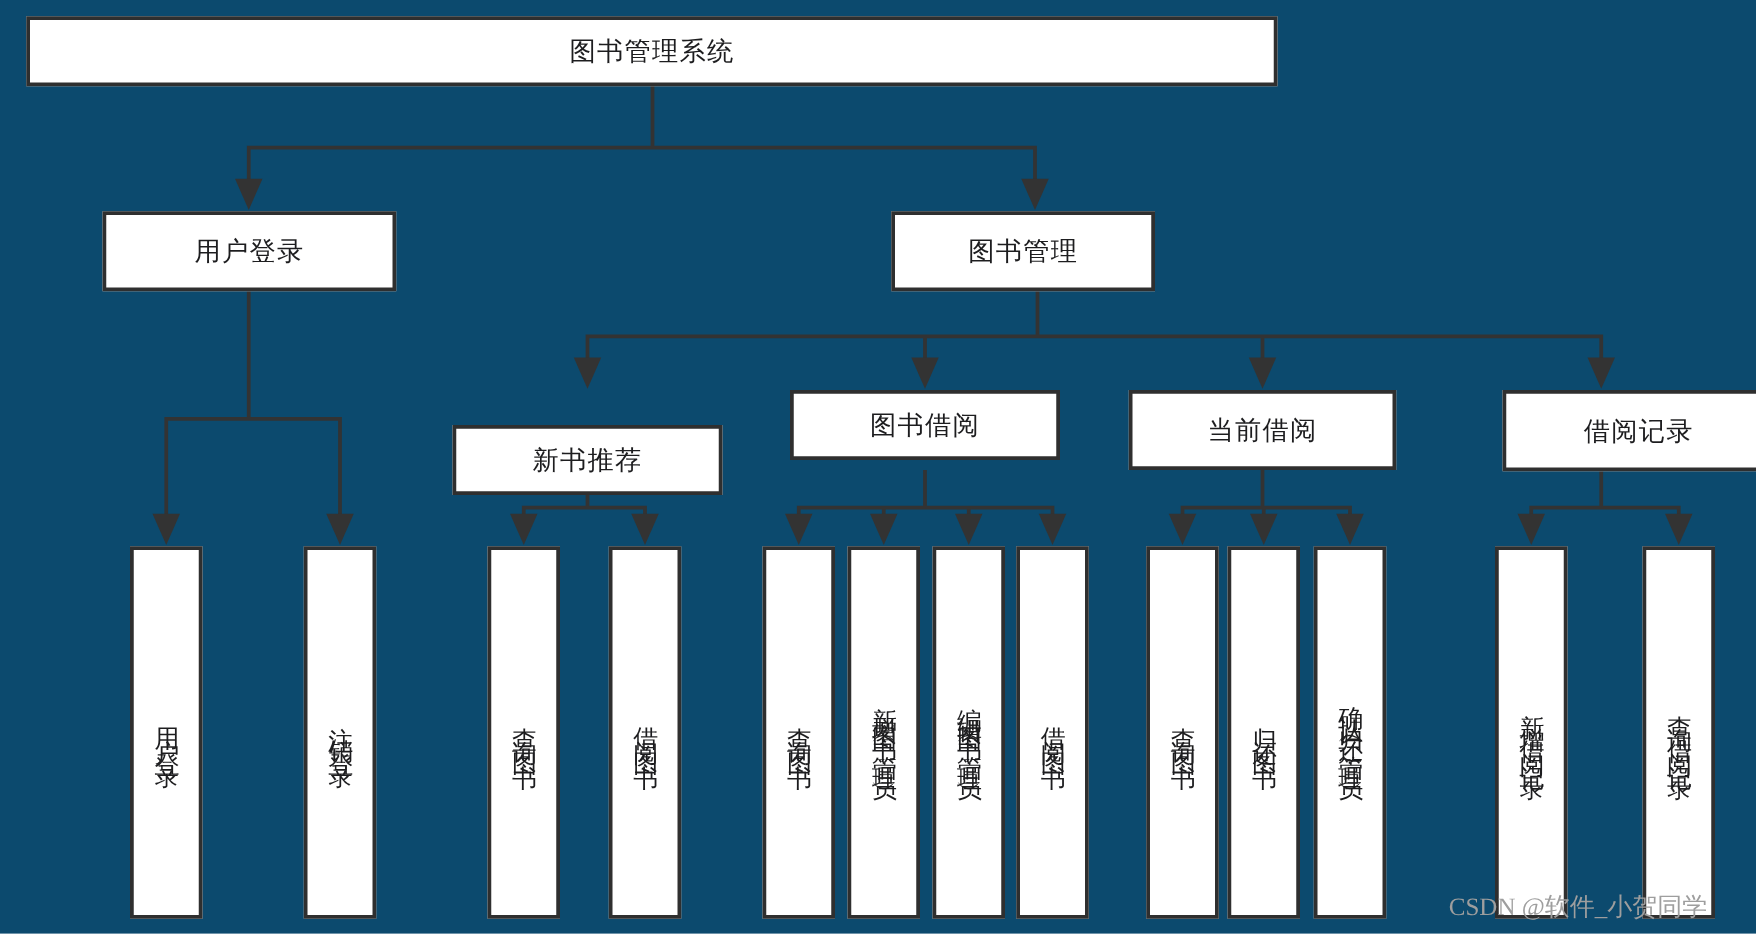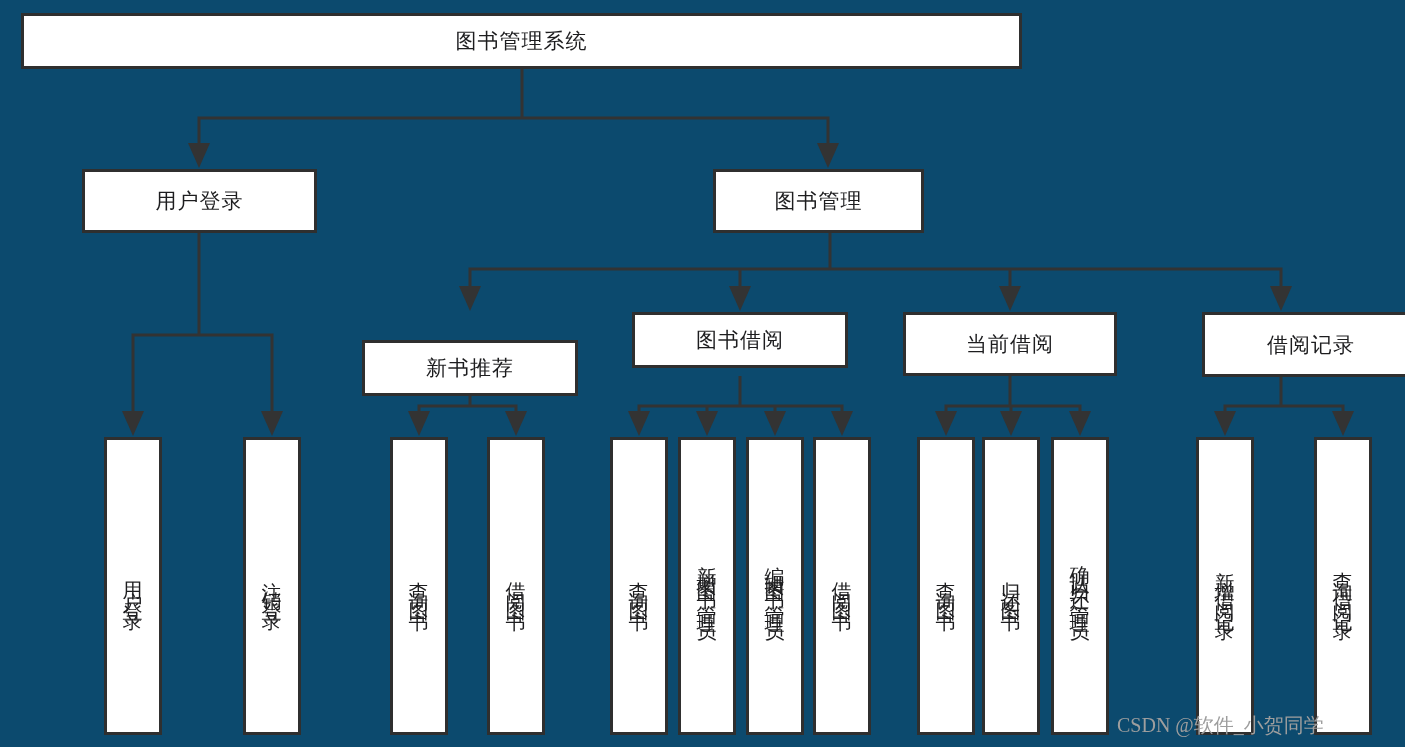--- a/index.html
+++ b/index.html
@@ -47,21 +47,21 @@
   #n-leaf-bb-query    {left:610px;}
   #n-leaf-bb-add      {left:678px;}
   #n-leaf-bb-edit     {left:746px;}
   #n-leaf-bb-borrow   {left:813px;}
   #n-leaf-cb-query    {left:917px;}
   #n-leaf-cb-return   {left:982px;}
   #n-leaf-cb-confirm  {left:1051px;}
   #n-leaf-br-add      {left:1196px;}
   #n-leaf-br-query    {left:1314px;}
   #watermark{
-    position:absolute;left:1117px;top:712px;
+    position:absolute;left:1159px;top:712px;
     font-size:20px;color:#9e9e9e;z-index:2;
     white-space:nowrap;
   }
 </style>
 </head>
 <body>
 
 <div id="canvas">
 
   <svg id="connectors" width="1405" height="747" viewBox="0 0 1405 747">

